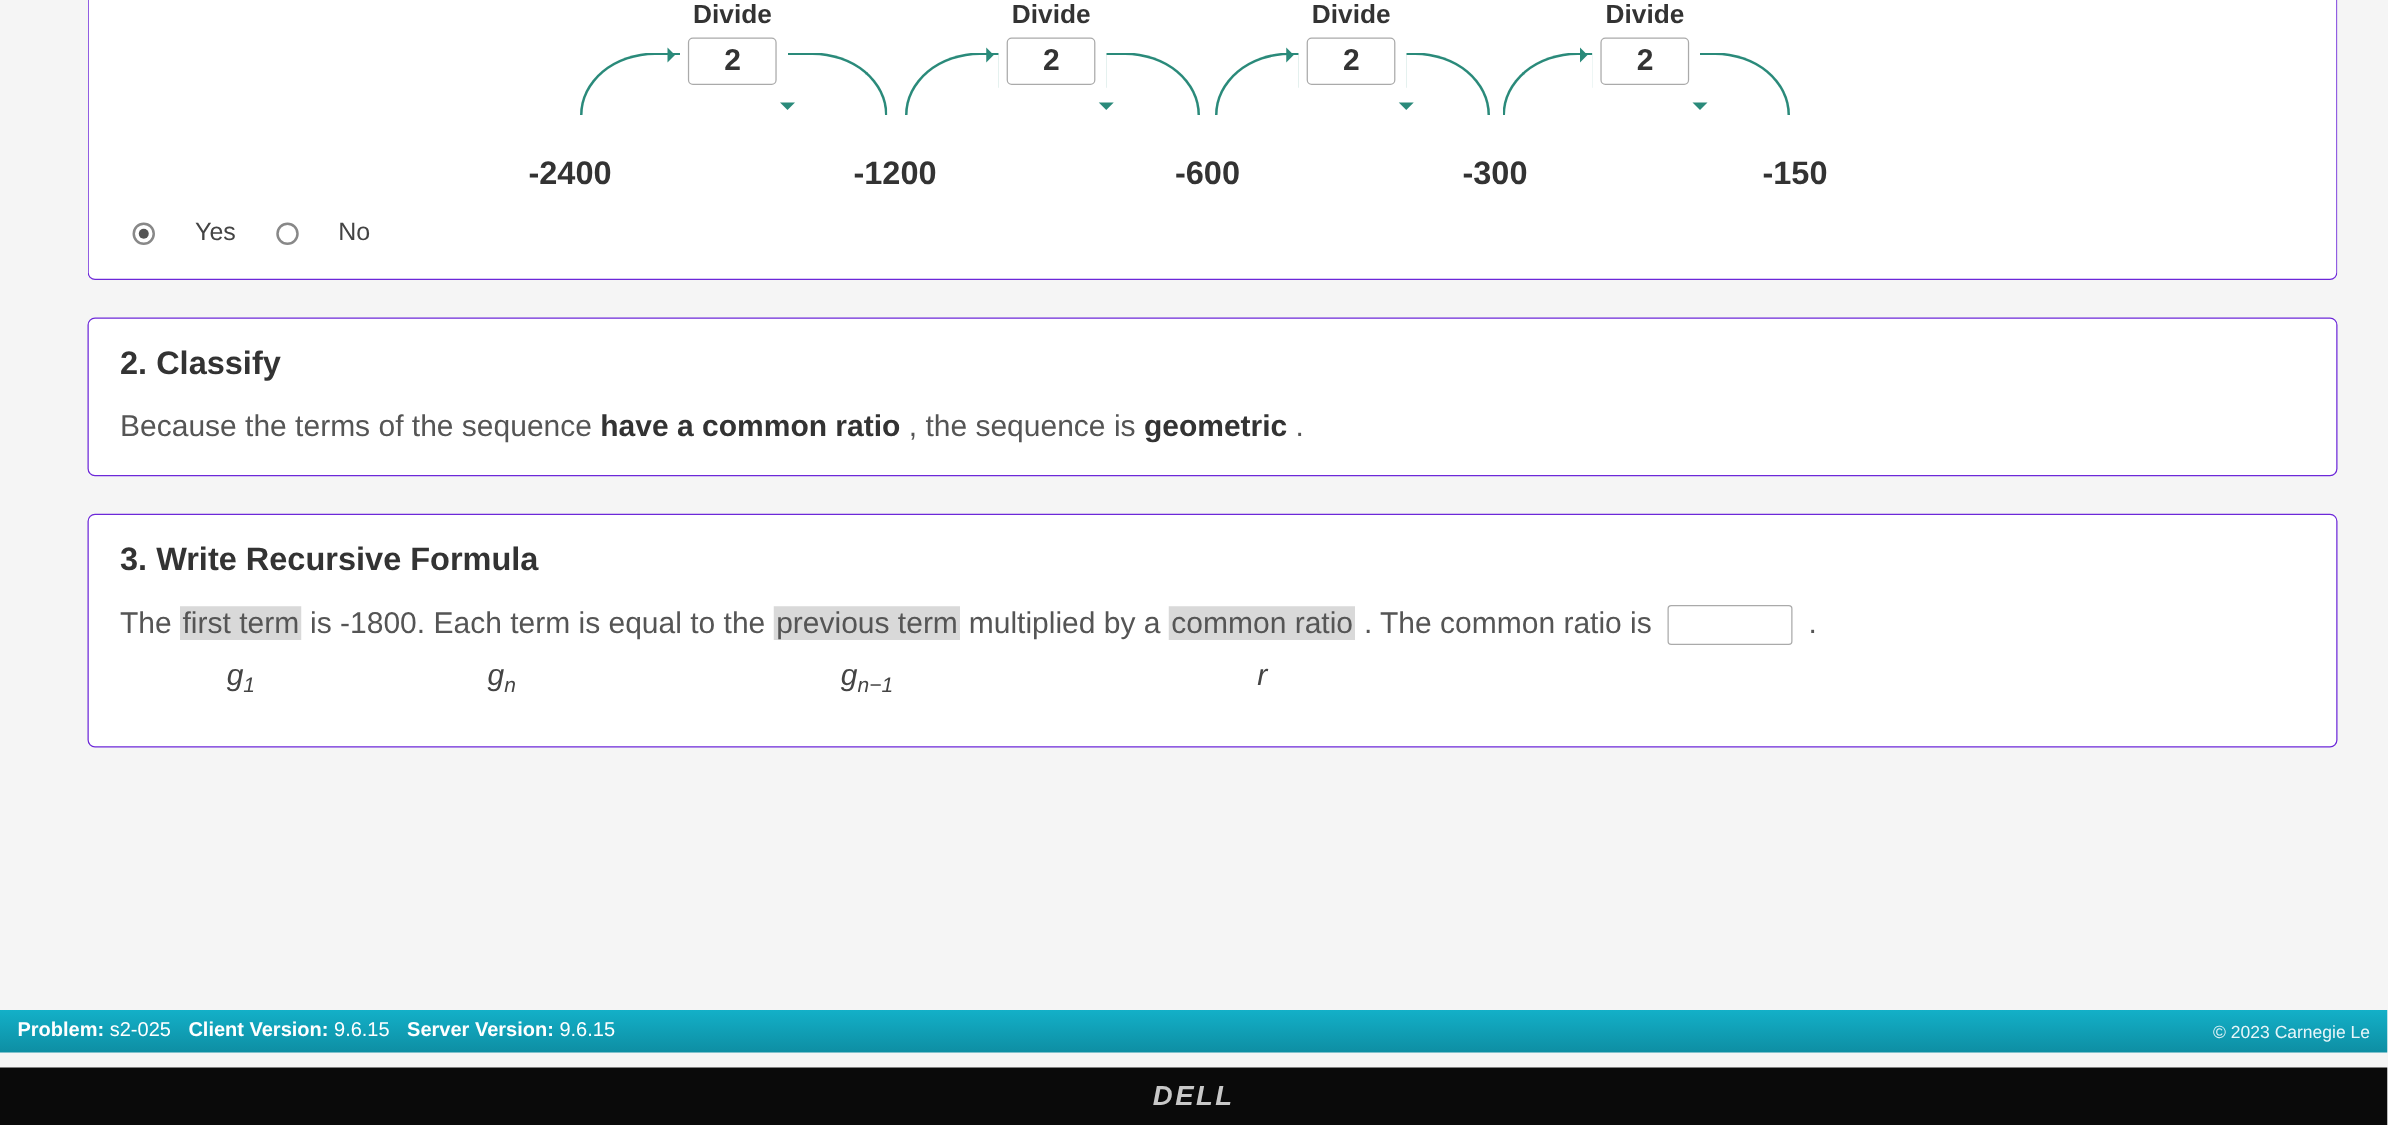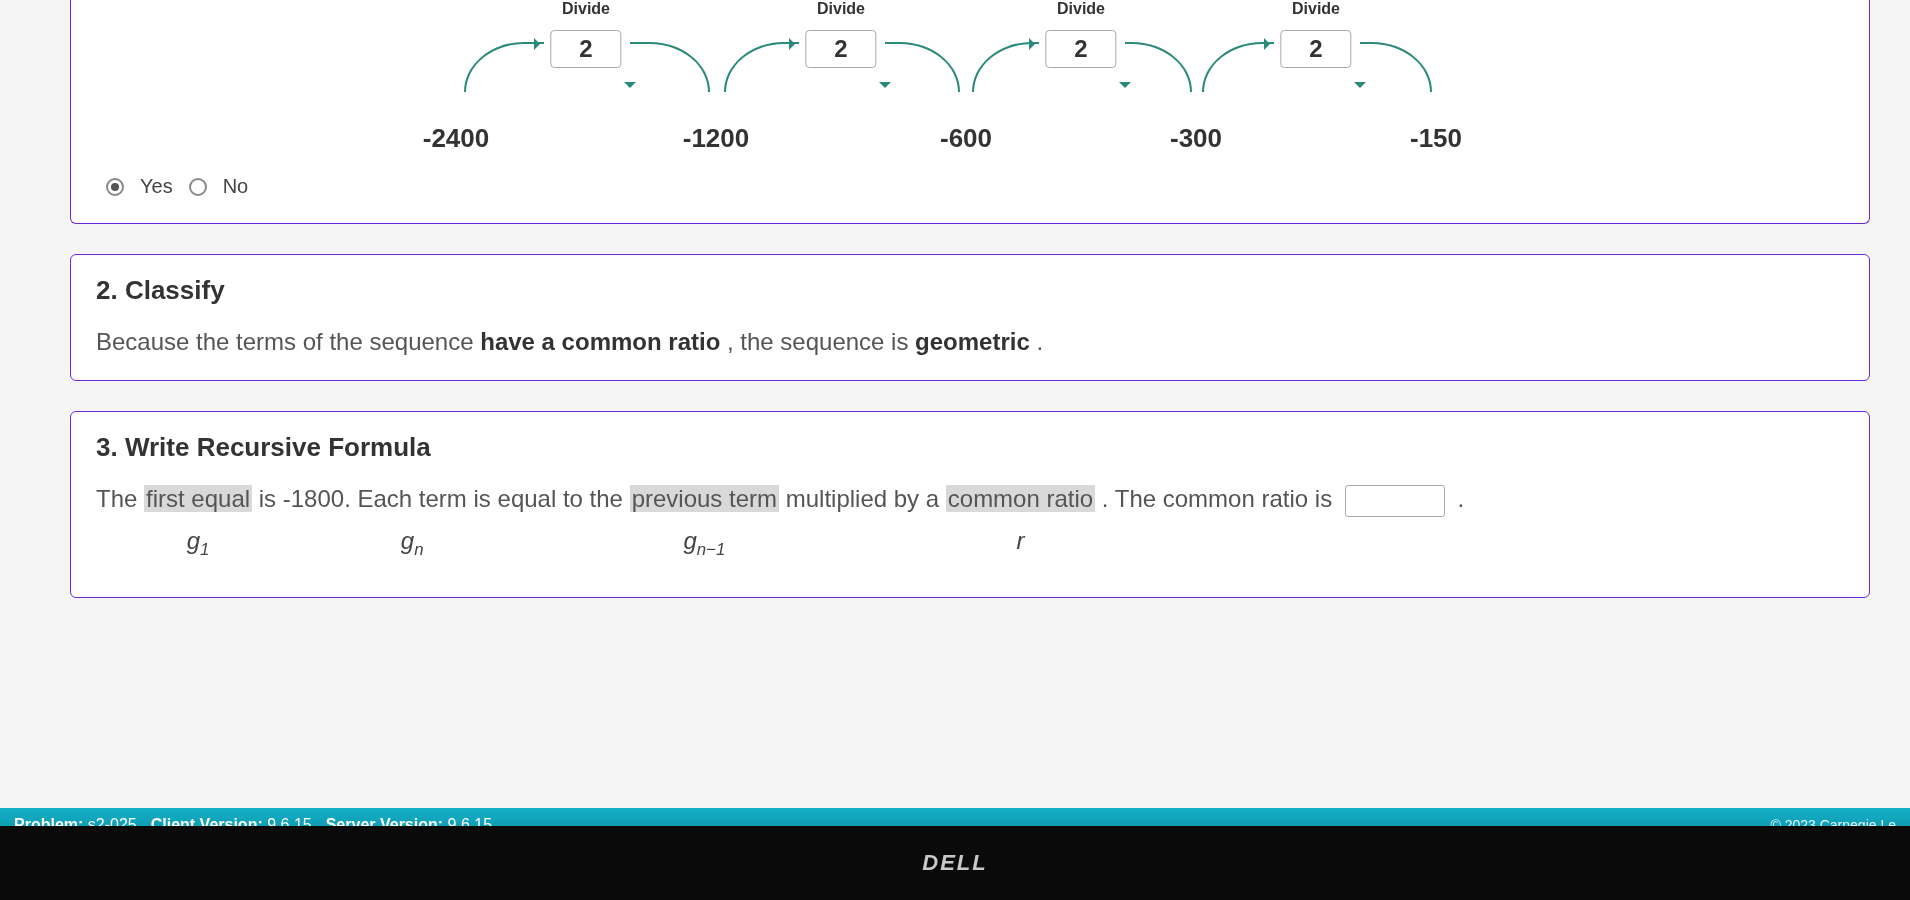--- a/index.html
+++ b/index.html
@@ -40,21 +40,21 @@
     font-weight: 600;
     color: #333;
     transform: translateX(-50%);
     text-align: center;
     white-space: nowrap;
     margin-top: 28px;
   }
   .op-label {
     position: absolute;
     top: 0px;
-    font-size: 16px;
+    font-size: 21px;
     font-weight: 700;
     color: #333;
     transform: translateX(-50%);
   }
   .op-box {
     position: absolute;
     top: 30px;
     transform: translateX(-50%);
     border: 1px solid #aaa;
     border-radius: 4px;
@@ -99,21 +99,21 @@
   }
 
   .question-row {
     display: flex;
     align-items: center;
     gap: 18px;
     font-size: 22px;
     color: #555;
     padding: 10px 0 5px 10px;
   }
-  .radio-group { display: flex; align-items: center; gap: 16px; }
+  .radio-group { display: flex; align-items: center; gap: 32px; }
   .radio {
     width: 18px; height: 18px;
     border: 2px solid #888;
     border-radius: 50%;
     display: inline-flex;
     align-items: center;
     justify-content: center;
     vertical-align: middle;
   }
   .radio.selected::after {
@@ -187,21 +187,21 @@
     gap: 14px;
   }
   .footer .copy {
     margin-left: auto;
     font-size: 14px;
     color: #e8f6fa;
   }
   .bezel {
     position: absolute;
     left: 0; right: 0; bottom: 0;
-    height: 74px;
+    height: 46px;
     background: #0a0a0a;
     display: flex; align-items: center; justify-content: center;
   }
   .dell {
     color: #c8c8c8;
     font-size: 22px;
     font-weight: 700;
     letter-spacing: 2px;
     font-style: italic;
   }
@@ -260,21 +260,21 @@
     <span> .</span>
   </div>
 </div>
 
 <div class="panel">
   <div class="section-title">3. Write Recursive Formula</div>
 
   <div class="body-text frag-row">
     <span>The </span>
     <span class="frag">
-      <span class="hl">first equal</span>
+      <span class="hl">first term</span>
       <span class="sub">
         <span>g</span><sub>1</sub>
       </span>
     </span>
     <span> is -1800. </span>
 
     <span class="frag">
       <span>Each term</span>
       <span class="sub">
         <span>g</span><sub>n</sub>

